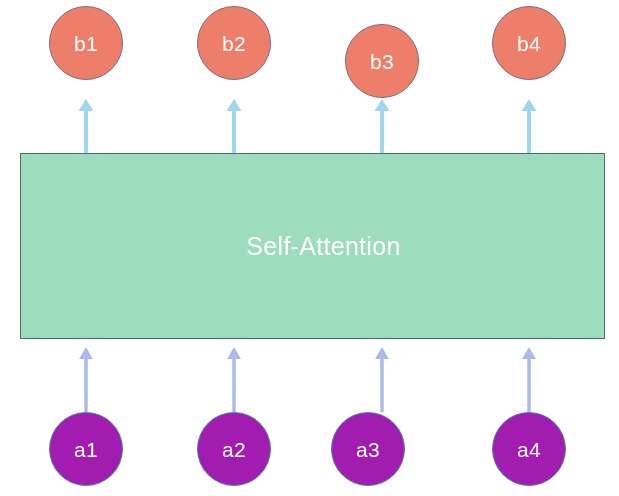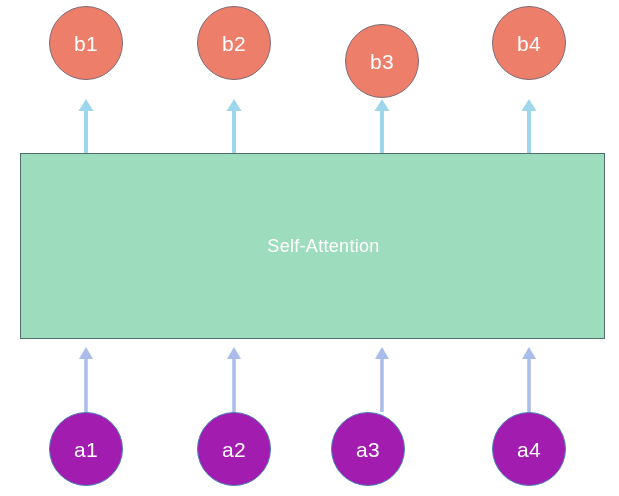--- a/index.html
+++ b/index.html
@@ -48,21 +48,21 @@
     height: 186px;
     background: #9EDCBE;
     border: 1.6px solid #4E6E6B;
     box-sizing: border-box;
     display: flex;
     align-items: center;
     justify-content: center;
   }
   .attn-label {
     color: #ffffff;
-    font-size: 18px;
+    font-size: 25px;
     letter-spacing: 0.3px;
     user-select: none;
     margin-left: 22px;
   }
   .arrow {
     position: absolute;
     overflow: visible;
   }
   .watermark {
     position: absolute;

